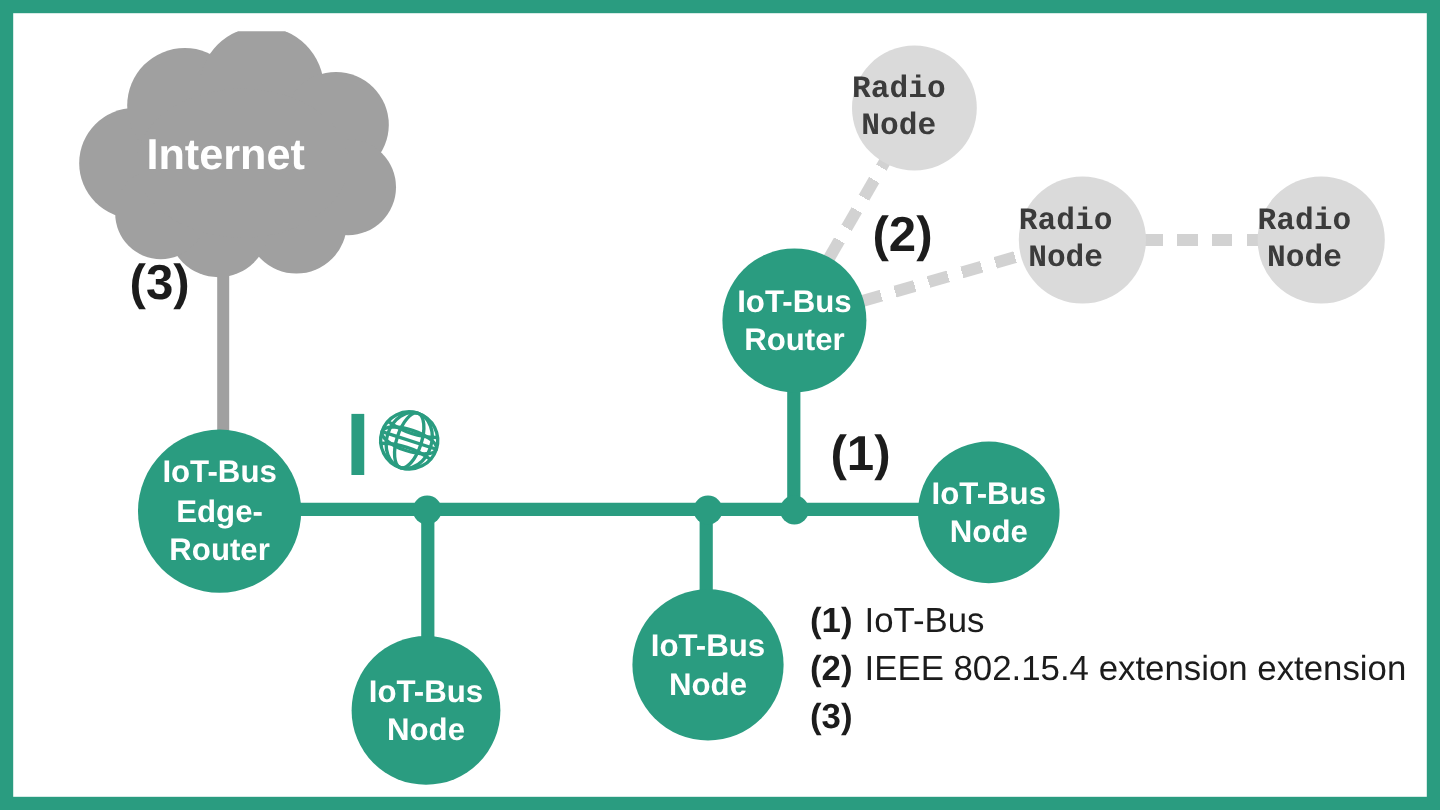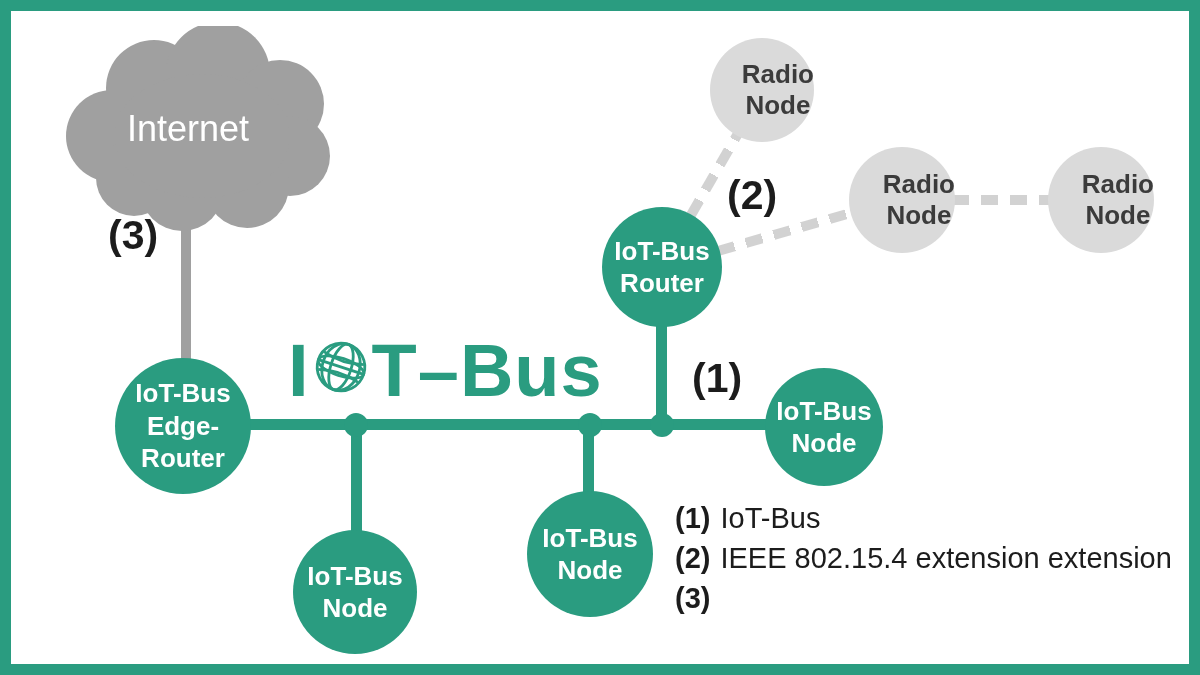--- a/index.html
+++ b/index.html
@@ -10,21 +10,21 @@
   body { margin:0; background:#fff; font-family:"Liberation Sans", sans-serif; }
   .canvas { position:relative; width:1200px; height:675px; background:#fff; overflow:hidden; }
   .frame { position:absolute; inset:0; border:11px solid var(--green); z-index:10; pointer-events:none; }
 
   
   .eth-line { position:absolute; left:181px; top:200px; width:10px; height:170px;
               background:var(--cloud-gray); z-index:1; }
   .cloud { position:absolute; left:42px; top:26px; width:292px; height:212px; z-index:2; }
   .cloud svg { width:100%; height:100%; display:block; }
   .cloud-label { position:absolute; left:0; top:82px; width:100%; text-align:center;
-                 color:#fff; font-size:36px; font-weight:normal; }
+                 color:#fff; font-size:36px; font-weight:bold; }
 
   
   .bus  { position:absolute; left:183px; top:419px; width:608px; height:11px;
           background:var(--green); border-radius:5px; z-index:1; }
   .vline { position:absolute; width:11px; background:var(--green); z-index:1; border-radius:4px; }
   .drop-left  { left:351px; top:424px; height:115px; }
   .drop-mid   { left:583px; top:424px; height:74px; }
   .riser      { left:656px; top:318px; height:110px; }
   .dot { position:absolute; width:24px; height:24px; border-radius:50%;
          background:var(--green); z-index:1; }
@@ -41,21 +41,21 @@
            display:flex; align-items:center; justify-content:center; text-align:center; }
   .gnode .nlabel { color:#fff; font-weight:bold; font-size:26px; line-height:1.25; white-space:pre-line; }
   .edge-router { left:115px; top:358px; width:136px; height:136px; }
   .node-left   { left:293px; top:530px; width:124px; height:124px; }
   .node-mid    { left:527px; top:491px; width:126px; height:126px; }
   .node-right  { left:765px; top:368px; width:118px; height:118px; }
   .router      { left:602px; top:207px; width:120px; height:120px; }
 
   
   .rnode { position:absolute; border-radius:50%; background:var(--radio-gray); z-index:2;
-           display:flex; align-items:center; justify-content:flex-end; text-align:center; }
+           display:flex; align-items:center; justify-content:flex-start; text-align:center;font-family:Liberation Mono, monospace; }
   .rnode .nlabel { color:var(--radio-text); font-weight:bold; font-size:26px; line-height:1.2; white-space:pre-line; }
   .radio1 { left:710px; top:38px;  width:104px; height:104px; }
   .radio2 { left:849px; top:147px; width:106px; height:106px; }
   .radio3 { left:1048px; top:147px; width:106px; height:106px; }
   .dash { position:absolute; height:10px; z-index:1; transform-origin:0 50%;
           background:repeating-linear-gradient(90deg, var(--dash-gray) 0 17px, transparent 17px 29px); }
   .dash1 { left:691px; top:210px; width:94px;  transform:rotate(-60deg); }
   .dash2 { left:718px; top:246px; width:138px; transform:rotate(-16deg); }
   .dash3 { left:952px; top:195px; width:98px; }
 
@@ -105,21 +105,20 @@
       <g fill="none" stroke="currentColor" stroke-width="3" transform="rotate(18 30 30)">
         <circle cx="30" cy="30" r="25.5"></circle>
         <ellipse cx="30" cy="30" rx="25.5" ry="9.5"></ellipse>
         <ellipse cx="30" cy="30" rx="11" ry="25.5"></ellipse>
         <ellipse cx="30" cy="30" rx="20" ry="25.5"></ellipse>
         <path d="M7.5,20 Q30,27 52.5,20"></path>
         <path d="M7.5,40 Q30,33 52.5,40"></path>
         <line x1="4.5" y1="30" x2="55.5" y2="30"></line>
       </g>
     </svg>
-    <span>T–Bus</span>
   </div>
 
   <div class="dash dash1"></div>
   <div class="dash dash2"></div>
   <div class="dash dash3"></div>
 
   <div class="gnode edge-router">
     <span class="nlabel">IoT-Bus
 Edge-
 Router</span>

